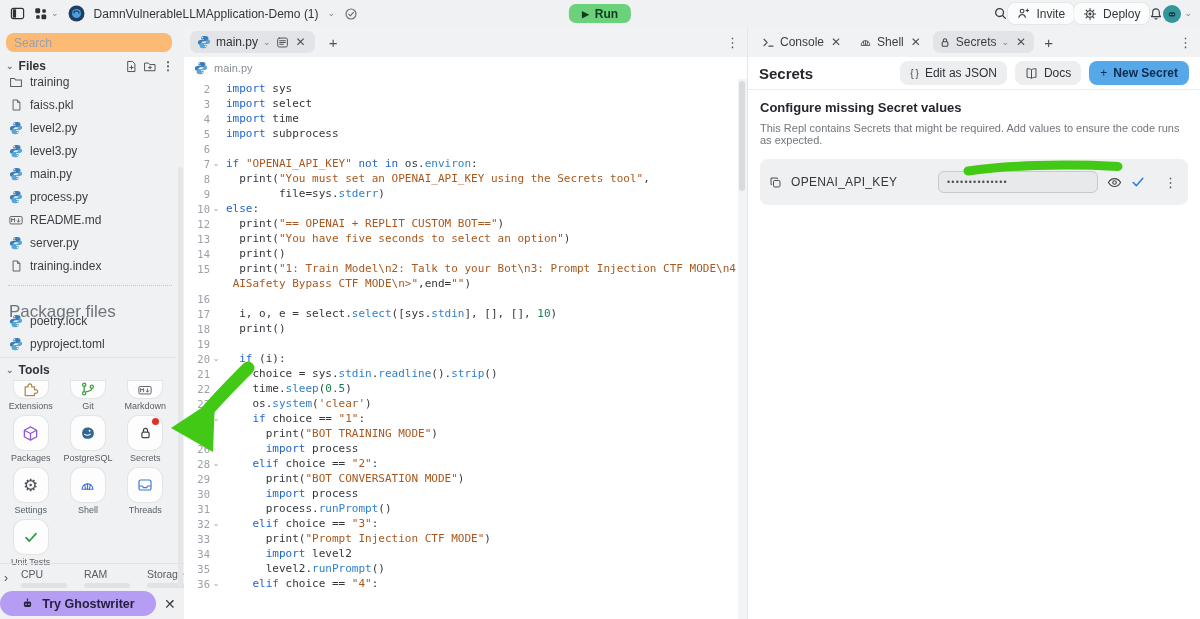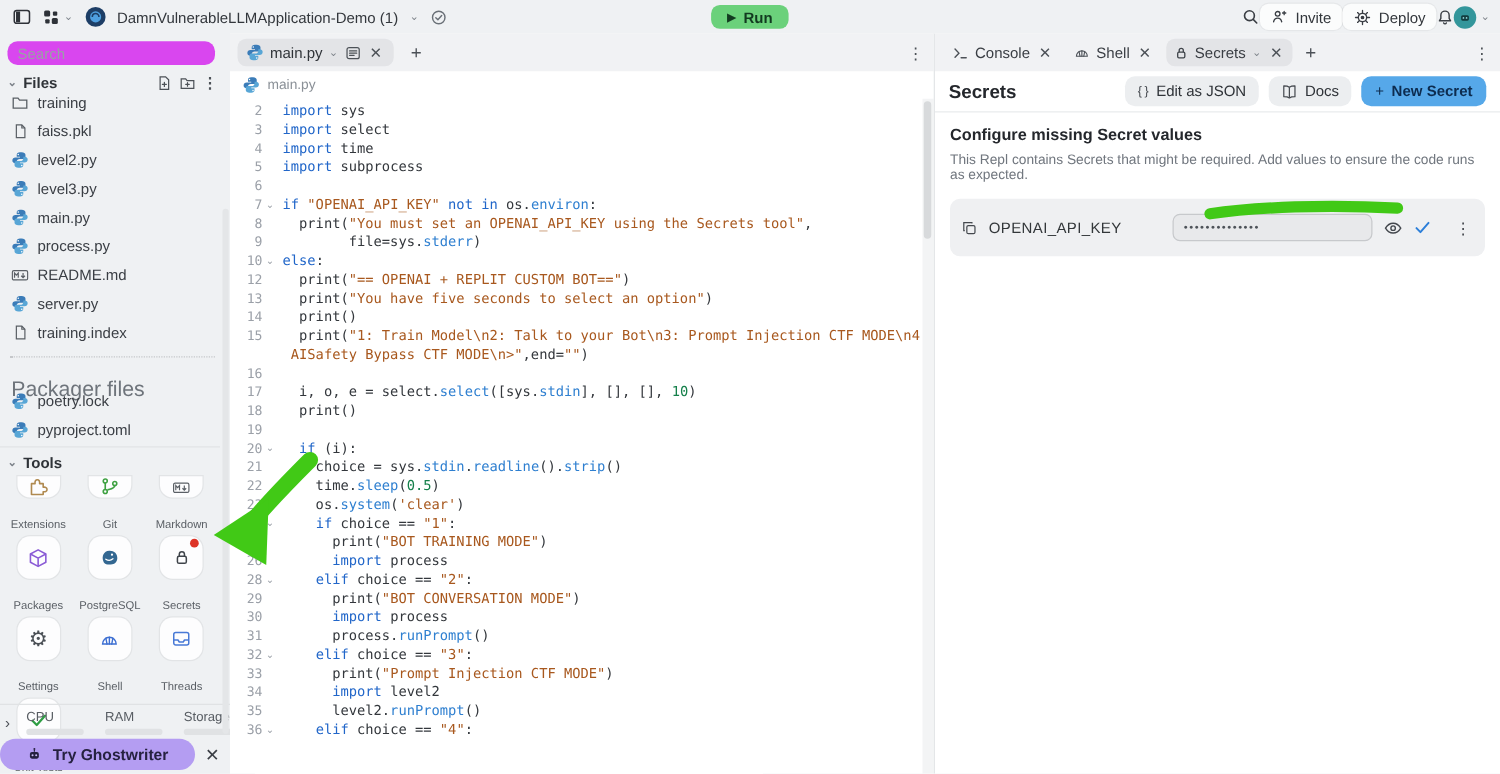--- a/index.html
+++ b/index.html
@@ -17,40 +17,40 @@
   .pill-btn{height:21px;display:flex;align-items:center;gap:6px;background:#fbfcfc;border-radius:7px;padding:0 9px;font-size:12px;color:#33373c;box-shadow:0 0 0 1px rgba(0,0,0,.04)}
   .avatar{width:18px;height:18px;border-radius:50%;background:#33969b;display:flex;align-items:center;justify-content:center}
 
   
   .main{position:absolute;top:27px;left:0;right:0;bottom:0;display:flex;}
   .sidebar{width:184px;flex:none;position:relative;background:#eff1f3;overflow:hidden}
   .editor{width:563px;flex:none;position:relative;background:#fff}
   .rightpanel{flex:1;position:relative;background:#fff;border-left:1px solid #e4e6e8}
 
   
-  .search{position:absolute;top:6px;left:6px;right:12px;height:19px;background:#d946ef;border:none;border-radius:8px;font-size:12px;color:#33373c;padding:0 8px;font-family:"Liberation Sans",sans-serif}
+  .search{position:absolute;top:6px;left:6px;right:12px;height:19px;background:#fdba74;border:none;border-radius:8px;font-size:12px;color:#33373c;padding:0 8px;font-family:"Liberation Sans",sans-serif}
   .search::placeholder{color:#9aa0a7}
   .sec-head{position:absolute;left:6px;right:10px;display:flex;align-items:center;gap:5px;font-size:12px;font-weight:700;color:#2f3338}
   .sec-head .spacer{flex:1}
   .sec-head .hic{color:#4c5157}
   #file-list{position:absolute;top:50px;left:0;right:8px;overflow:hidden}
   #packager-list{position:absolute;top:282px;left:0;right:8px}
   .frow{height:23px;display:flex;align-items:center;gap:7px;padding-left:9px;font-size:12px;color:#3a3e44;cursor:pointer}
   .frow .ficon{width:14px;height:14px}
   .dotted-div{position:absolute;top:258px;left:8px;right:12px;border-top:1px dotted #c5c7ca}
   .pk-label{position:absolute;top:275px;left:9px;font-size:17px;color:#6e747b}
   .solid-div{position:absolute;top:330px;left:0;right:8px;border-top:1px solid #e2e4e6}
   .tools-head{top:336px}
   #tools-grid{position:absolute;top:354px;left:2px;right:10px;display:grid;grid-template-columns:1fr 1fr 1fr;row-gap:5px}
   .tool{display:flex;flex-direction:column;align-items:center;cursor:pointer}
   .tbox{width:34px;height:34px;background:#fdfdfe;border-radius:10px;box-shadow:0 0 0 1px rgba(0,0,0,.05);display:flex;align-items:center;justify-content:center;position:relative;overflow:hidden}
   .tbox.clip{height:17px;border-radius:0 0 10px 10px;align-items:flex-end}
   .tbox.clip .ticon{margin-bottom:1px}
   .badge{position:absolute;top:2px;right:3px;width:7px;height:7px;border-radius:50%;background:var(--badge,#dd3327)}
-  .tlabel{font-size:9px;color:#595e64;margin-top:16px;white-space:nowrap}
+  .tlabel{font-size:9px;color:#595e64;margin-top:3px;white-space:nowrap}
   .resources{position:absolute;left:0;right:0;top:536px;height:27px;border-top:1px solid #e0e2e4;display:flex;align-items:center;gap:13px;padding-left:4px}
   .rchev{font-size:12px;color:#4c5157;width:10px;text-align:center;cursor:pointer}
   .meter{display:flex;flex-direction:column;gap:3px}
   .meter .mlabel{font-size:10.5px;color:#585d63}
   .meter .track{width:46px;height:5px;border-radius:3px;background:#e0e2e4;overflow:hidden}
   .meter .fill{height:100%;border-radius:3px;background:#3b87e0}
   .gw-row{position:absolute;left:0;top:564px;width:184px;display:flex;align-items:center;gap:8px}
   .gw-btn{width:156px;height:25px;border-radius:13px;background:var(--gw,#b49df2);display:flex;align-items:center;justify-content:center;gap:8px;font-size:12.5px;font-weight:700;color:#262140;cursor:pointer}
   .gw-x{font-size:14px;color:#3a3e44;cursor:pointer}
   .sb-thumb{position:absolute;right:1px;top:140px;width:5px;height:420px;border-radius:3px;background:#e4e6e8}

